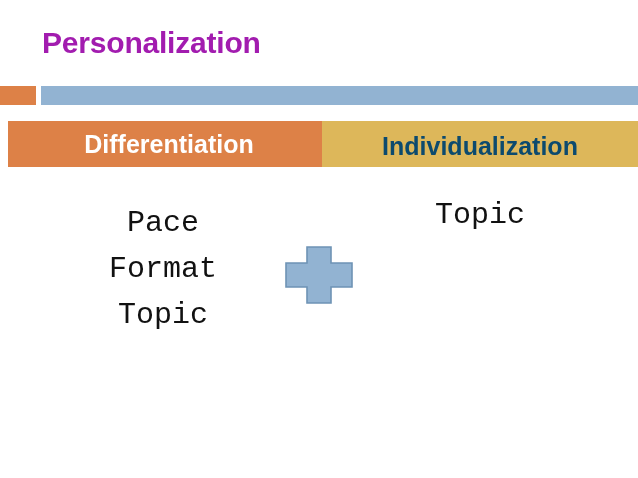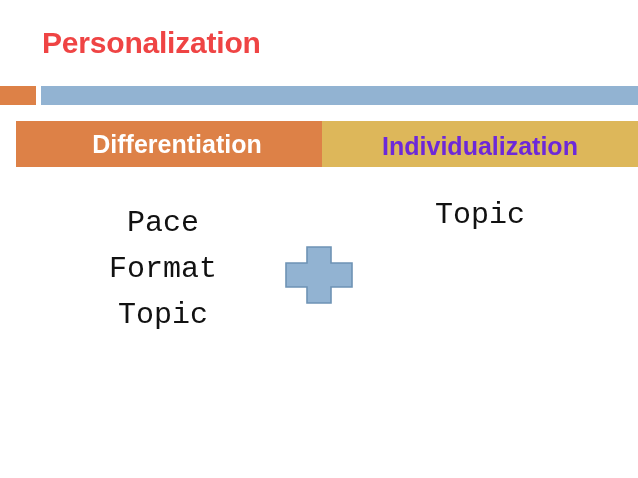--- a/index.html
+++ b/index.html
@@ -71,21 +71,21 @@
     height: 46px;
     display: flex;
     align-items: center;
     justify-content: center;
     color: #ffffff;
     font-family: "Liberation Sans", sans-serif;
     font-weight: bold;
     white-space: nowrap;
   }
   .band-left {
-    left: 16px;
+    left: 8px;
     width: 322px;
     background: #DD8147;
     font-size: 25px;
   }
   .band-right {
     left: 322px;
     width: 316px;
     background: #DDB75A;
     font-size: 25px;
     padding-top: 4px;
@@ -129,32 +129,32 @@
   }
   .cross-wrap svg {
     display: block;
   }
 </style>
 </head>
 <body>
 
 <div class="slide" style="background: rgb(255, 255, 255);">
 
-  <div class="slide-title" style="color: #ef4444;">Personalization</div>
+  <div class="slide-title" style="color: #a21caf;">Personalization</div>
 
   <div class="divider">
     <div class="divider-accent" style="background: rgb(221, 129, 71);"></div>
     <div class="divider-bar" style="background: rgb(146, 179, 210);"></div>
   </div>
 
   <div class="band">
     <div class="band-segment band-left" style="background: rgb(221, 129, 71); color: rgb(255, 255, 255);">
       <span>Differentiation</span>
     </div>
-    <div class="band-segment band-right" style="background: rgb(221, 183, 90); color: #6d28d9;">
+    <div class="band-segment band-right" style="background: rgb(221, 183, 90); color: #0c4a6e;">
       <span>Individualization</span>
     </div>
   </div>
 
   <div class="column column-left">
     <div class="term">Pace</div>
     <div class="term">Format</div>
     <div class="term">Topic</div>
   </div>
 

